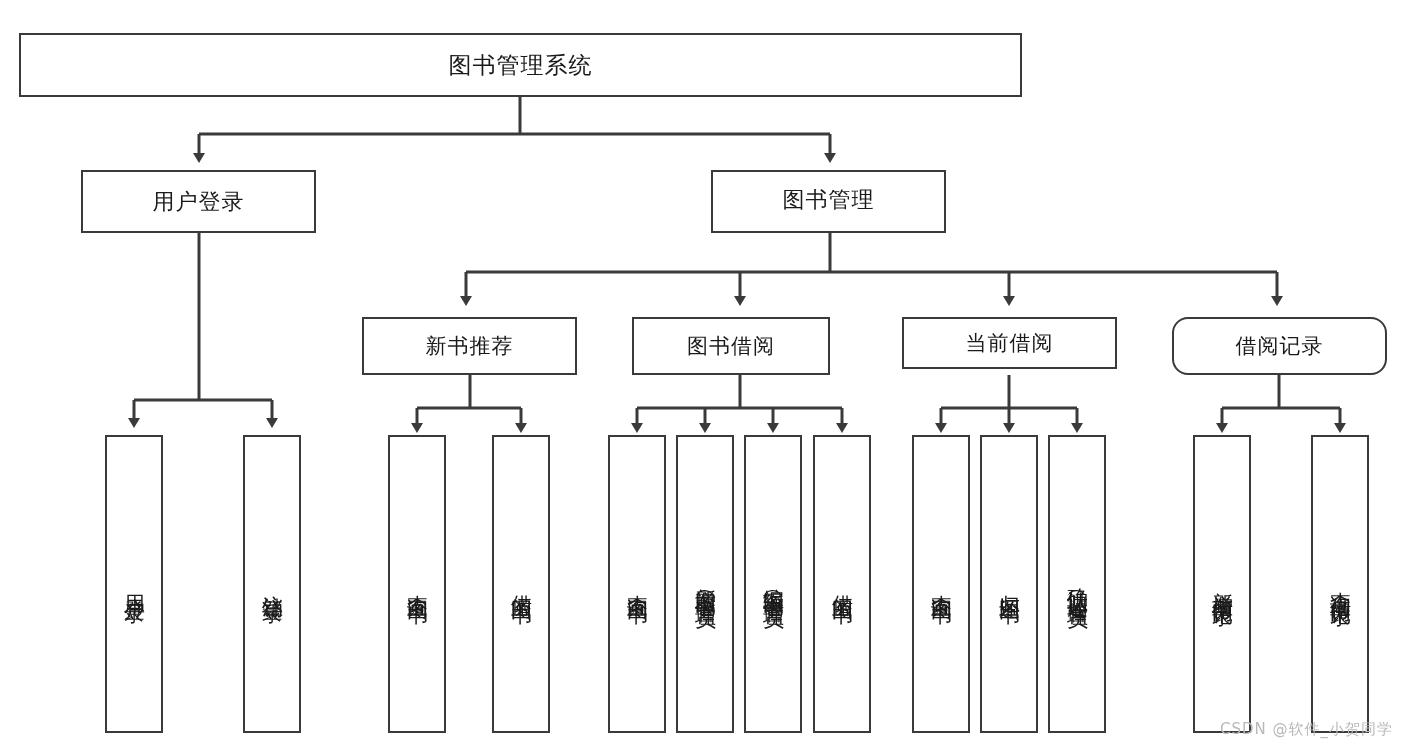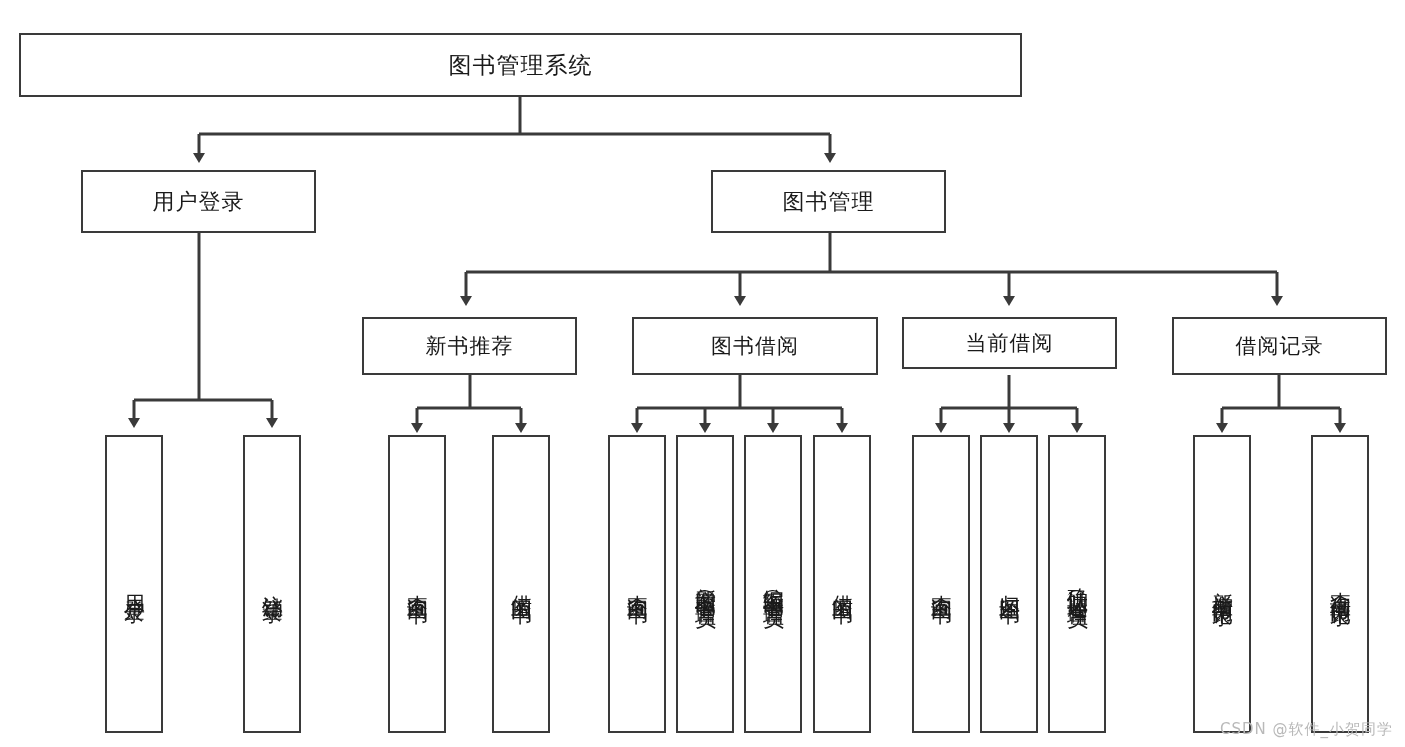--- a/index.html
+++ b/index.html
@@ -128,34 +128,34 @@
     </g>
   </svg>
 
   <div class="node root" style="left:19px; top:14px; width:1003px; height:64px;margin-top:19px;">
     <span class="hlabel">图书管理系统</span>
   </div>
 
   <div class="node lvl1" style="left:81px; top:170px; width:235px; height:63px;">
     <span class="hlabel">用户登录</span>
   </div>
-  <div class="node lvl1" style="left:711px; top:170px; width:235px; height:63px;">
+  <div class="node lvl1" style="left:711px; top:170px; width:235px; height:63px;font-family:Liberation Mono, monospace;">
     <span class="hlabel">图书管理</span>
   </div>
 
   <div class="node lvl2" style="left:362px; top:317px; width:215px; height:58px;">
     <span class="hlabel">新书推荐</span>
   </div>
-  <div class="node lvl2" style="left:632px; top:317px; width:246px; height:58px;">
+  <div class="node lvl2" style="left:632px; top:317px; width:198px; height:58px;">
     <span class="hlabel">图书借阅</span>
   </div>
   <div class="node lvl2" style="left:902px; top:317px; width:215px; height:52px;">
     <span class="hlabel">当前借阅</span>
   </div>
-  <div class="node lvl2" style="left:1172px; top:317px; width:215px; height:58px;">
+  <div class="node lvl2" style="left:1172px; top:317px; width:215px; height:58px;border-radius:16px;">
     <span class="hlabel">借阅记录</span>
   </div>
 
   <div class="node leaf" style="left:105px; top:435px; width:58px; height:298px;">
     <span class="vlabel">用户登录</span>
   </div>
   <div class="node leaf" style="left:243px; top:435px; width:58px; height:298px;">
     <span class="vlabel">注销登录</span>
   </div>
 

